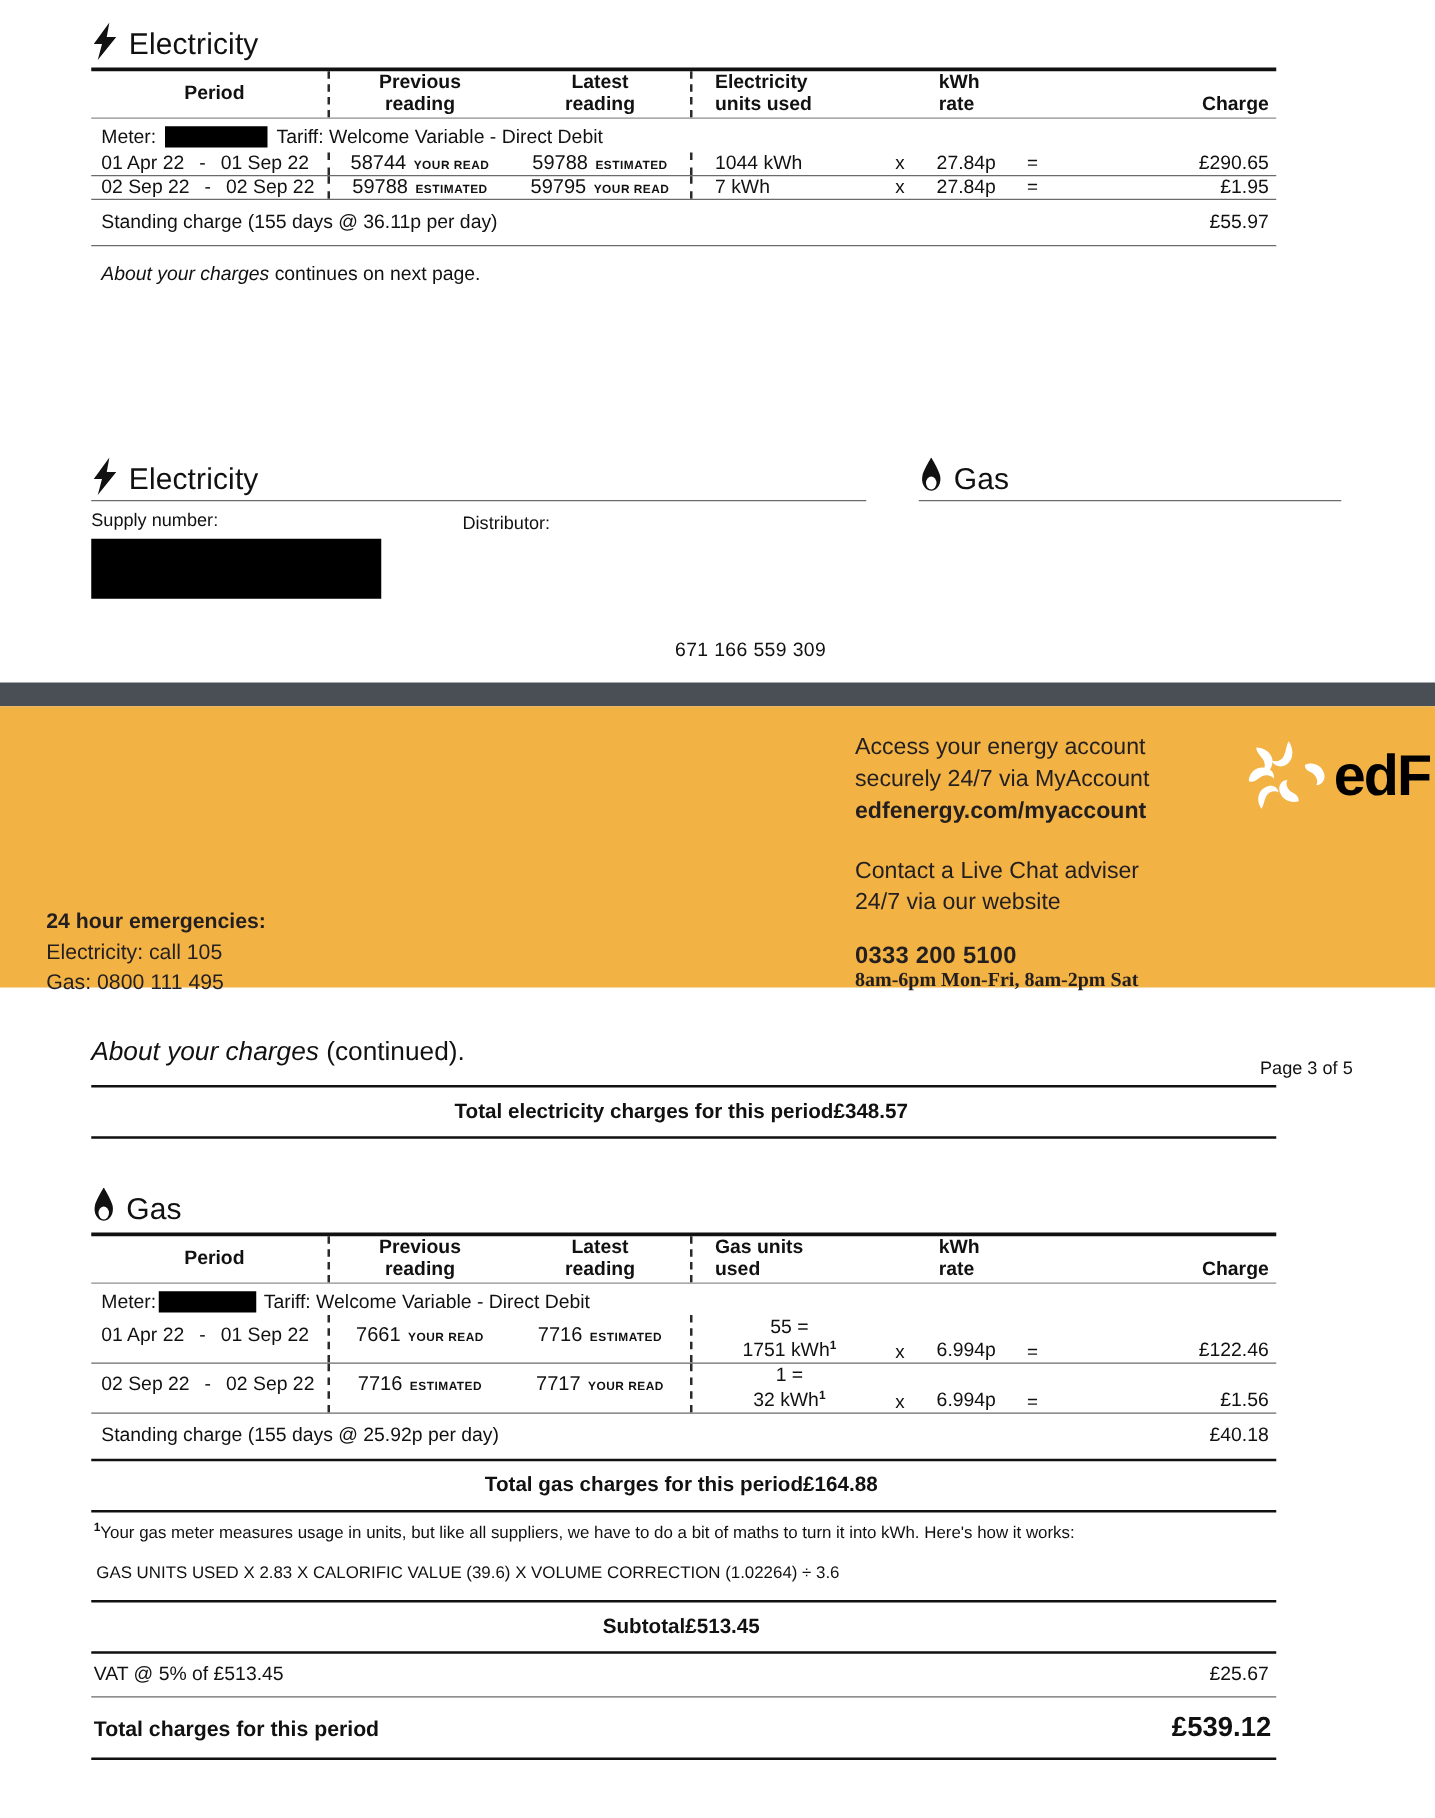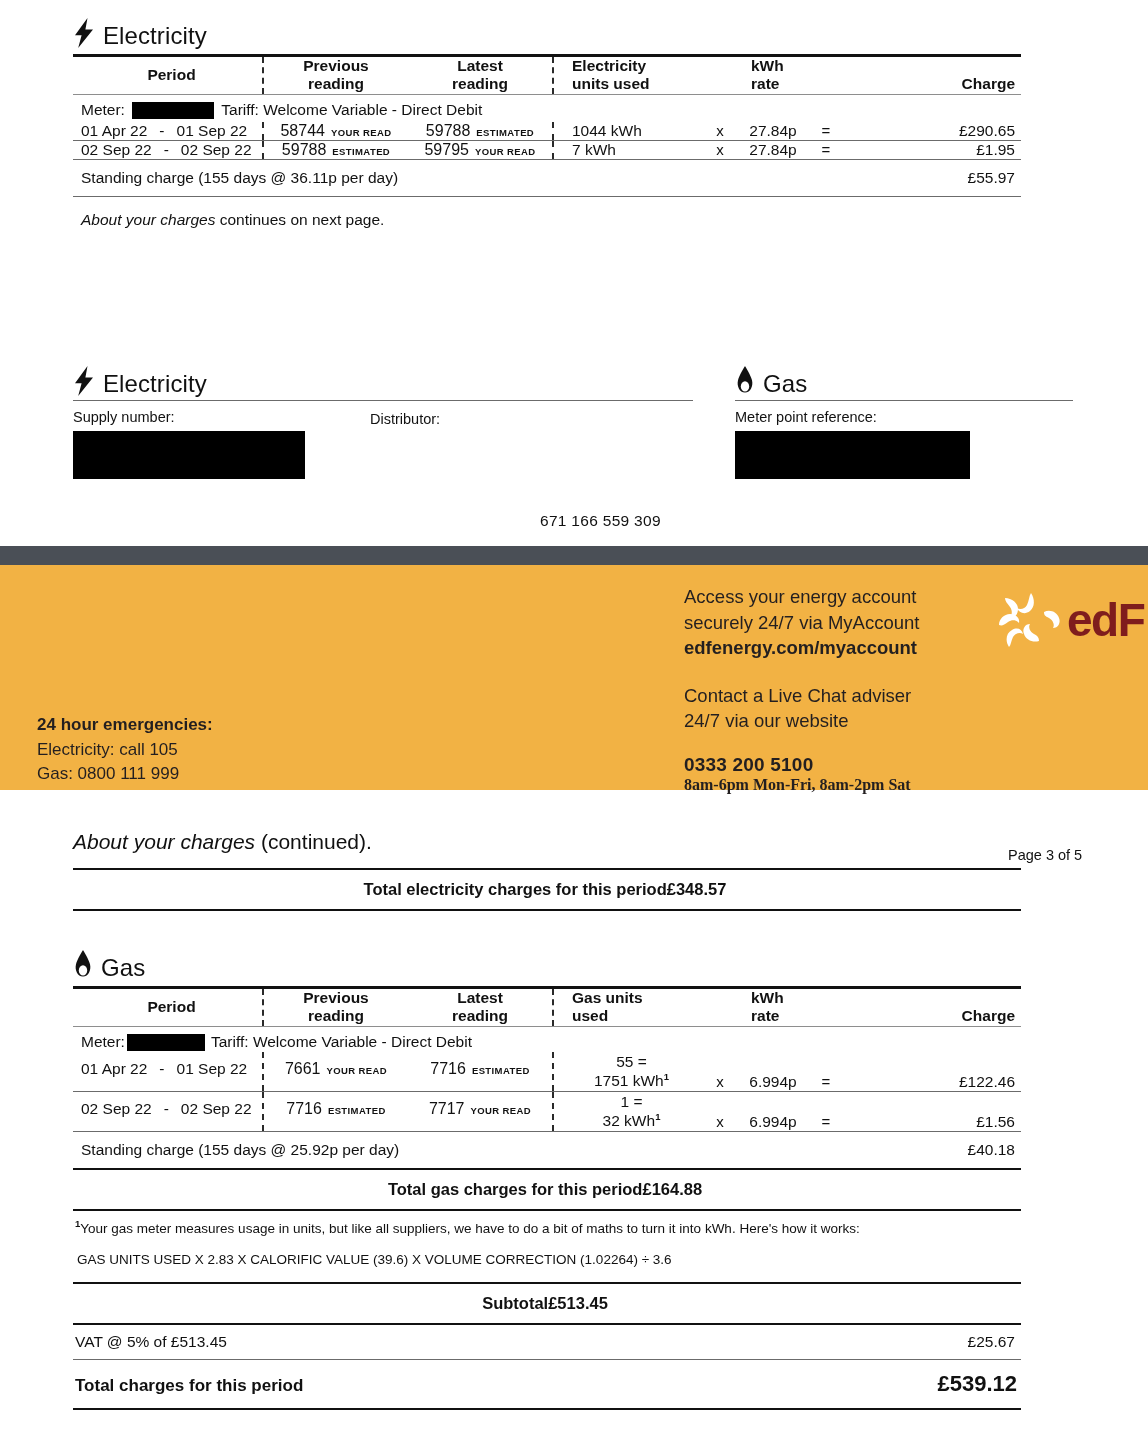--- a/index.html
+++ b/index.html
@@ -69,21 +69,21 @@
   .emerg .t1 { font-weight:bold; font-size:17px; line-height:1.45; }
   .emerg .t2 { font-size:17px; line-height:1.42; }
   .bnr-right { position:absolute; color:#231f20; }
   .bnr-right .b1 { font-size:18.5px; line-height:1.38; }
   .bnr-right .b1 b { font-weight:bold; }
   .bnr-right .b2 { font-size:18.5px; line-height:1.38; }
   .bnr-right .phone { font-size:19px; font-weight:bold; letter-spacing:.2px; }
   .bnr-right .hours { font-size:16px; font-weight:bold;font-family:Liberation Serif, serif; }
 
   .edf-logo { position:absolute; display:flex; align-items:center; }
-  .edf-word { color:#7f1d1d; font-weight:bold; font-size:46px; letter-spacing:-1.5px; line-height:1; }
+  .edf-word { color:#000000; font-weight:bold; font-size:46px; letter-spacing:-1.5px; line-height:1; }
 
   .pagenum { position:absolute; font-size:14.5px; }
   .supplyno { position:absolute; font-size:15.5px; letter-spacing:.3px; }
   .lbl-sm { font-size:14.5px; }
   .dist { font-size:14.5px; line-height:1.38; }
 </style>
 </head>
 <body>
 
 <div class="page">
@@ -224,35 +224,31 @@
 
   <div class="section" style="left:735px; top:366px; width:338px;">
     <div class="hdr-row" style="margin-bottom:4px;">
       <svg class="icon-flame" viewBox="0 0 20 30">
         <path d="M10 0 C10 0 4.2 9.4 3 14.2 C1.6 19.8 4.4 26.5 10 26.5 C15.6 26.5 18.4 19.8 17 14.2 C15.8 9.4 10 0 10 0 Z" fill="#111"></path>
         <ellipse cx="10" cy="20.4" rx="4.2" ry="5.2" fill="#fff"></ellipse>
       </svg>
       <div class="hdr-title">Gas</div>
     </div>
     <div class="rule-thin"></div>
-    <div style="padding-top:8px;">
-      <div class="lbl-sm">Meter point reference:</div>
-      <div class="redact" style="width:235px;height:48px;margin-top:6px;"></div>
-    </div>
   </div>
 
   <div class="supplyno" style="left:540px; top:512px;">671 166 559 309</div>
 
   <div id="banner-bar" style="top:546px; height:19px;"></div>
   <div id="banner" style="top:565px; height:225px;">
 
-    <div class="emerg" style="left:37px; top:148px;">
+    <div class="emerg" style="left:37px; top:160px;">
       <div class="t1">24 hour emergencies:</div>
       <div class="t2">Electricity: call 105</div>
-      <div class="t2">Gas: 0800 111 999</div>
+      <div class="t2">Gas: 0800 111 495</div>
     </div>
 
     <div class="bnr-right" style="left:684px; top:19px; width:290px;">
       <div class="b1">Access your energy account</div>
       <div class="b1">securely 24/7 via MyAccount</div>
       <div class="b1"><b>edfenergy.com/myaccount</b></div>
       <div style="height:22px;"></div>
       <div class="b2">Contact a Live Chat adviser</div>
       <div class="b2">24/7 via our website</div>
       <div style="height:20px;"></div>

